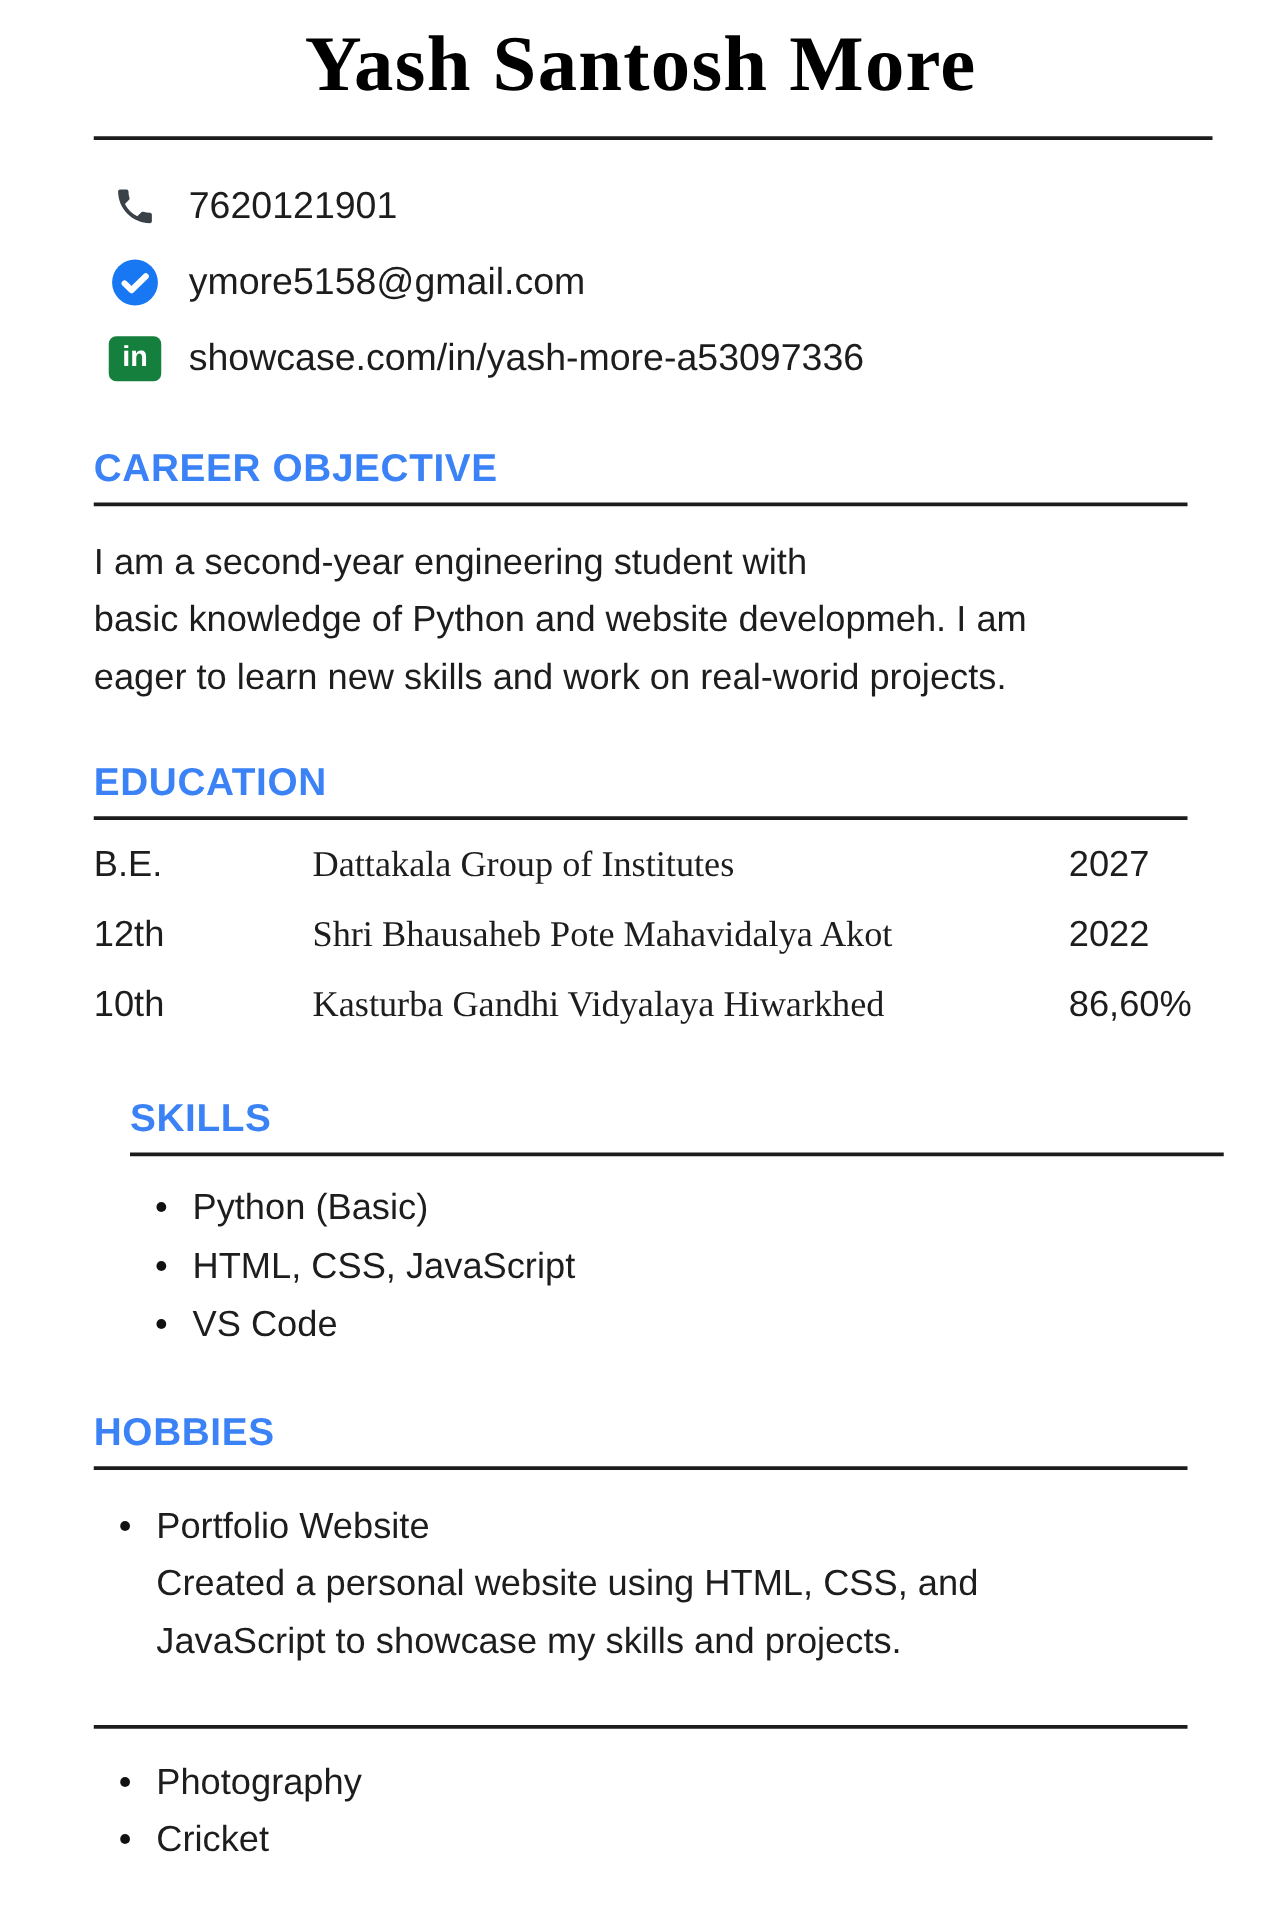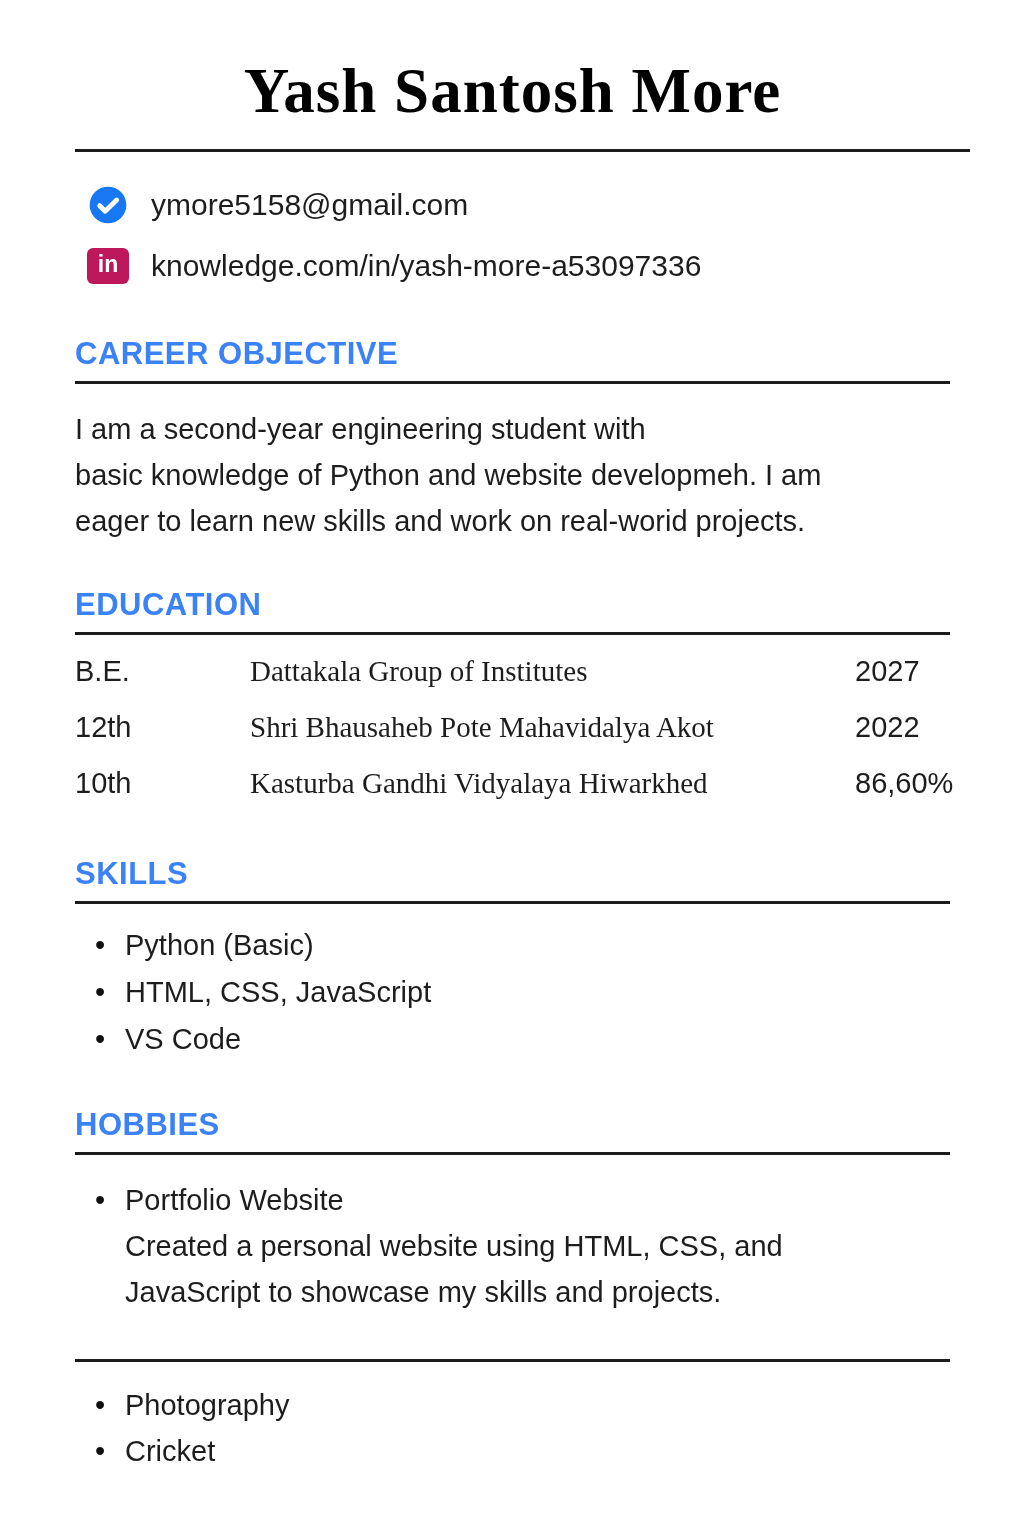--- a/index.html
+++ b/index.html
@@ -1,53 +1,53 @@
 <!DOCTYPE html>
 <html><head>
 <meta charset="utf-8">
 <style>
   * { margin:0; padding:0; box-sizing:border-box; }
   html,body { background:#ffffff; }
   .page {
     width:1024px; height:1536px; background:#ffffff; overflow:hidden;
     font-family:"Liberation Sans", sans-serif; color:#1b1b1b;
-    padding:60px 74px 0 75px; position:relative;
+    padding:20px 74px 0 75px; position:relative;
   }
   
   .resume-title {
     font-family:"Liberation Serif", serif; font-weight:600; color:#000;
     font-size:63px; line-height:1; text-align:center; letter-spacing:1px;
   }
   .title-rule {
     border:none; border-top:3px solid #1c1c1c; width:895px; margin-top:26px;
   }
   
   .contact { margin-top:32px; }
   .contact-row {
     display:flex; align-items:center; height:42px; margin-bottom:19px;
     padding-left:12px;
   }
   .contact-icon { width:42px; display:flex; justify-content:center; align-items:center; flex:0 0 42px; }
   .contact-text { margin-left:22px; font-size:30px; color:#1d1d1d; }
   .linkedin-badge {
-    width:52px; height:36px; border-radius:6px; background:#be185d;
+    width:52px; height:36px; border-radius:6px; background:#15803d;
     color:#fff; font-weight:bold; font-size:23px; display:flex;
     align-items:center; justify-content:center; padding-bottom:3px;
   }
   
   .section h2 {
     font-size:31px; font-weight:700; color:#3b82f6; line-height:34px;
     letter-spacing:0.5px;
   }
   .section-rule {
     border:none; border-top:3px solid #1c1c1c; width:875px; margin-top:10px;
   }
   .sec-objective { margin-top:50px; }
   .sec-education { margin-top:44px; }
-  .sec-skills    { margin-top:34px; }
+  .sec-skills    { margin-top:34px;margin-left:29px; }
   .sec-projects  { margin-top:45px; }
   .sec-hobbies   { margin-top:44px; }
   
   .objective-text { margin-top:22px; font-size:29px; line-height:46px; color:#1d1d1d; }
   
   .edu-rows { margin-top:20px; }
   .edu-row { display:flex; height:56px; align-items:flex-start; font-size:29px; color:#1d1d1d; }
   .edu-degree { width:175px; flex:0 0 175px; }
   .edu-school { width:605px; flex:0 0 605px;font-family:Liberation Serif, serif; }
   .edu-year { flex:1; }
@@ -64,32 +64,40 @@
 <body>
 
 <div class="page">
 
   <h1 class="resume-title">Yash Santosh More</h1>
   <hr class="title-rule">
 
   <div class="contact">
     <div class="contact-row">
       <span class="contact-icon">
+        <svg viewBox="0 0 24 24" width="36" height="36">
+            <path fill="#3a4149" d="M6.62 10.79c1.44 2.83 3.76 5.14 6.59 6.59l2.2-2.2c.27-.27.67-.36 1.02-.24 1.12.37 2.33.57 3.57.57.55 0 1 .45 1 1V20c0 .55-.45 1-1 1-9.39 0-17-7.61-17-17 0-.55.45-1 1-1h3.5c.55 0 1 .45 1 1 0 1.25.2 2.45.57 3.57.11.35.03.74-.25 1.02l-2.2 2.2z"></path>
+          </svg>
+      </span>
+      <span class="contact-text">7620121901</span>
+    </div>
+    <div class="contact-row">
+      <span class="contact-icon">
         <svg viewBox="0 0 24 24" width="40" height="40">
             <circle cx="12" cy="12" r="11" fill="#1877f2"></circle>
             <path d="M7 12.4l3.3 3.3L17.2 9" stroke="#fff" stroke-width="2.9" fill="none" stroke-linecap="round" stroke-linejoin="round"></path>
           </svg>
       </span>
       <span class="contact-text">ymore5158@gmail.com</span>
     </div>
     <div class="contact-row">
       <span class="contact-icon">
         <span class="linkedin-badge">in</span>
       </span>
-      <span class="contact-text">knowledge.com/in/yash-more-a53097336</span>
+      <span class="contact-text">showcase.com/in/yash-more-a53097336</span>
     </div>
   </div>
 
   <div class="section sec-objective">
     <h2>CAREER OBJECTIVE</h2>
     <hr class="section-rule">
     <div class="objective-text">
       <div>I am a second-year engineering student with</div>
       <div>basic knowledge of Python and website developmeh. I am</div>
       <div>eager to learn new skills and work on real-worid projects.</div>

